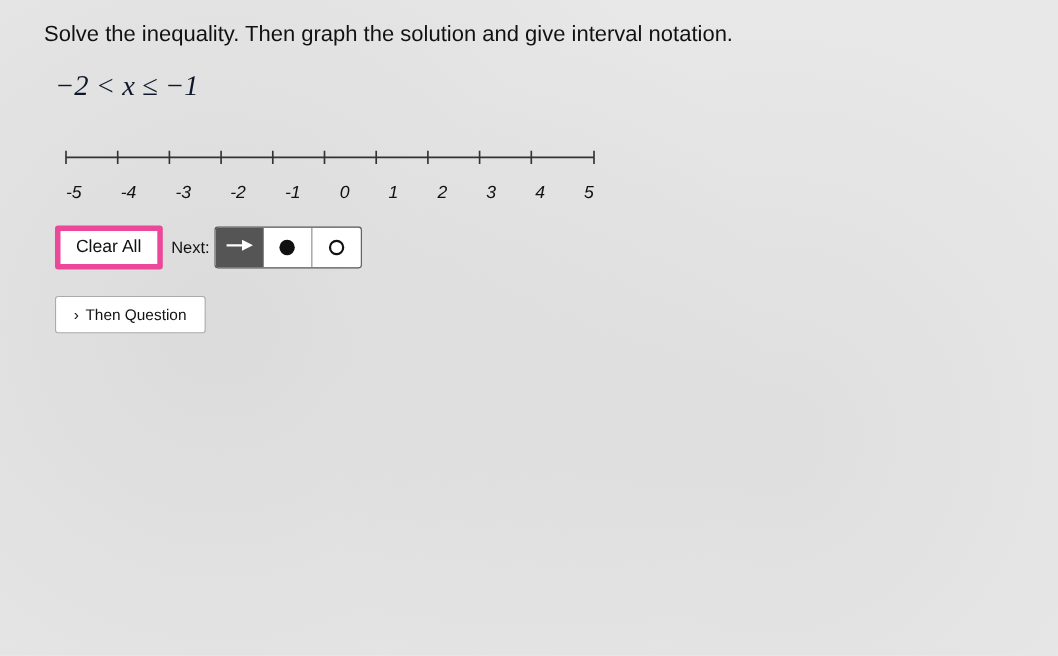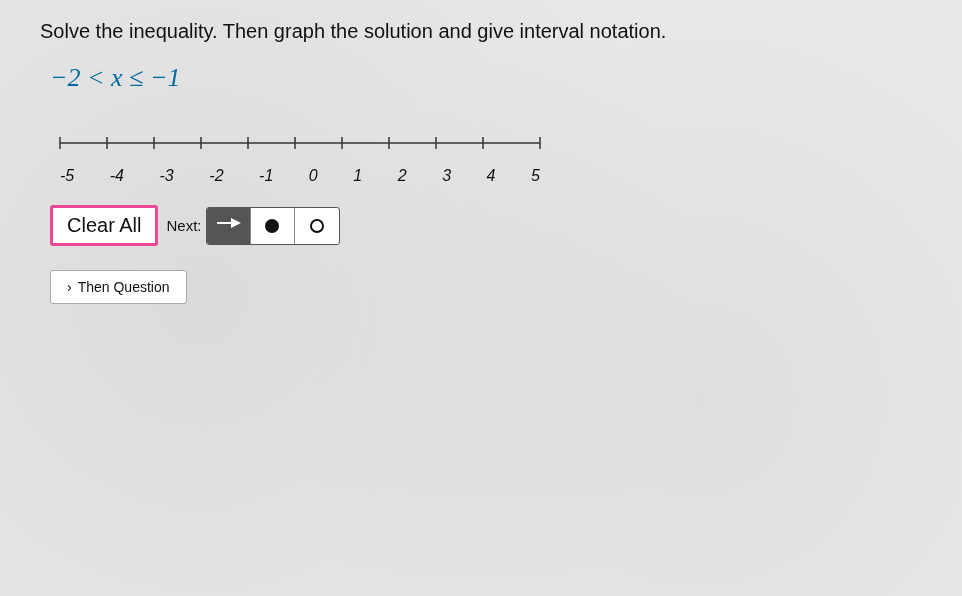--- a/index.html
+++ b/index.html
@@ -33,21 +33,21 @@
     .problem-text {
       font-size: 20px;
       color: #111;
       margin-bottom: 20px;
       font-family: Arial, sans-serif;
       font-weight: normal;
     }
 
     .inequality {
       font-size: 26px;
-      color: #0369a1;
+      color: #0f172a;
       margin-bottom: 30px;
       font-family: Georgia, serif;
       font-style: italic;
       padding-left: 10px;
     }
 
     .number-line-container {
       margin-bottom: 20px;
       padding-left: 10px;
     }
@@ -78,23 +78,23 @@
     .controls-row {
       display: flex;
       align-items: center;
       gap: 0;
       margin-top: 16px;
       margin-left: 10px;
     }
 
     .btn-clear {
       background: #fff;
-      border: 3px solid #ec4899;
+      border: 5px solid #ec4899;
       padding: 6px 14px;
-      font-size: 20px;
+      font-size: 16px;
       font-family: Arial, sans-serif;
       cursor: pointer;
       border-radius: 3px;
       color: #111;
       margin-right: 8px;
     }
 
     .draw-label {
       font-size: 15px;
       font-family: Arial, sans-serif;

